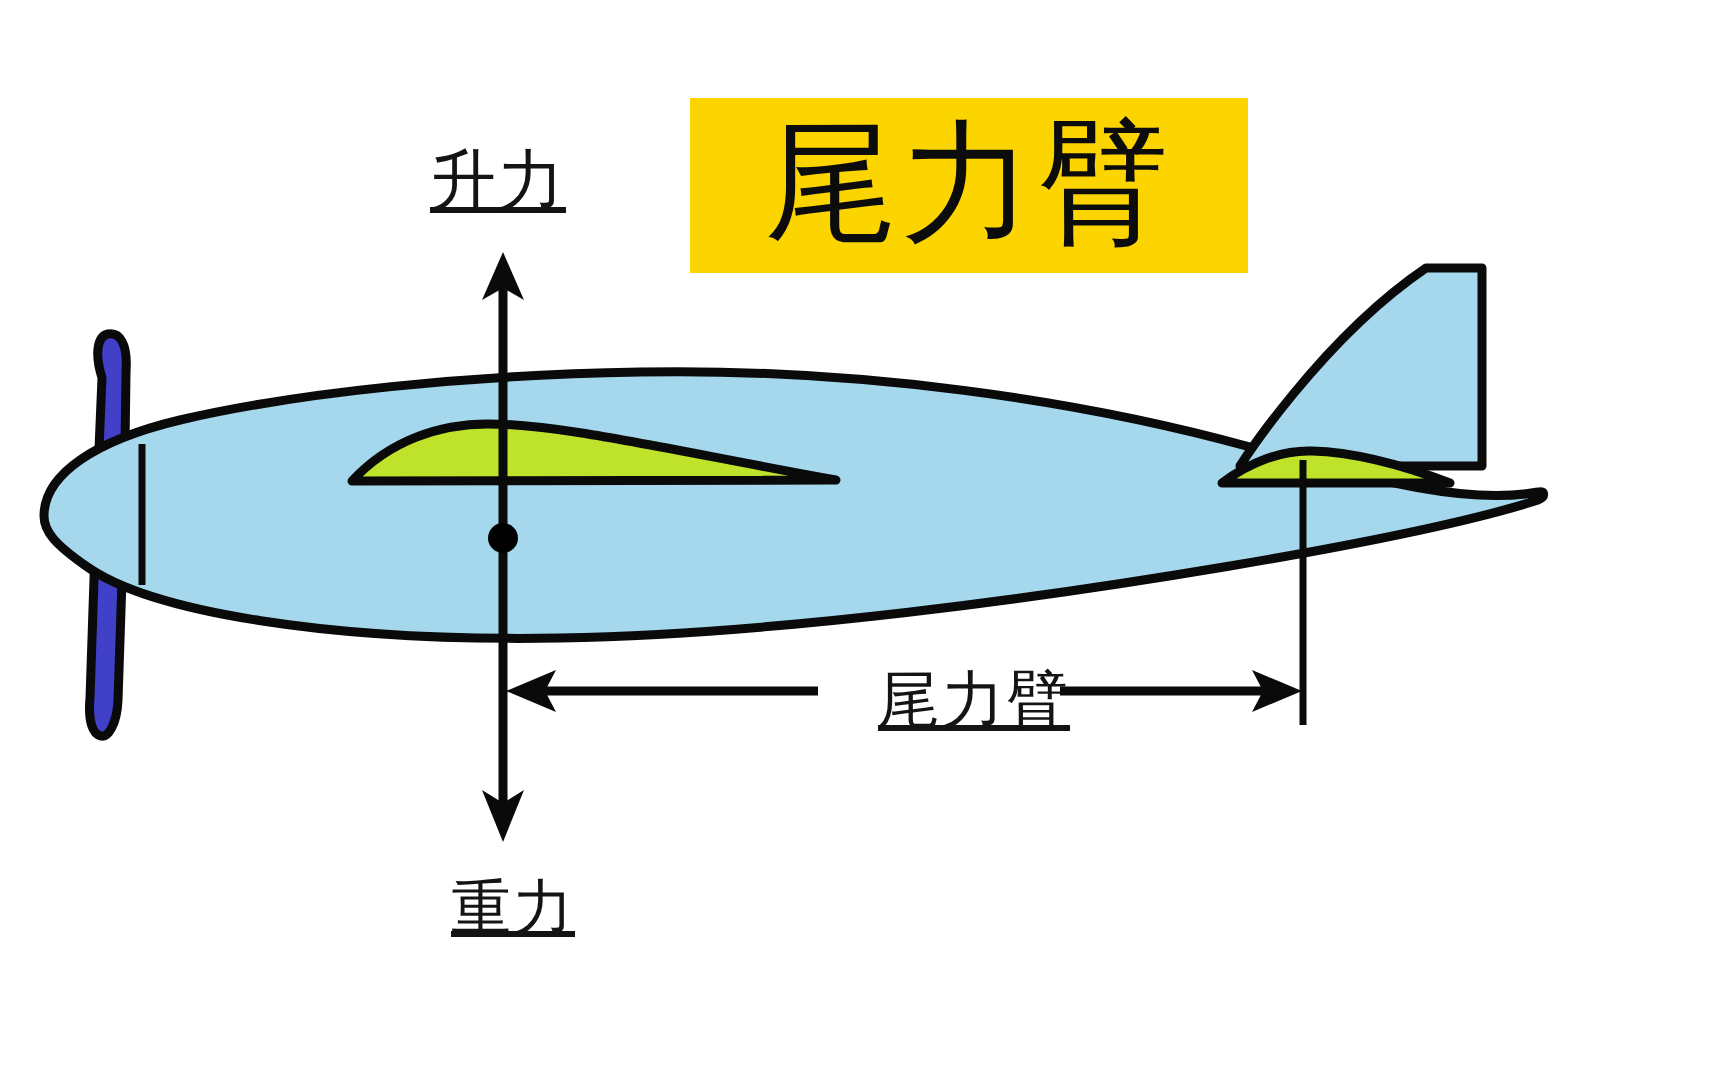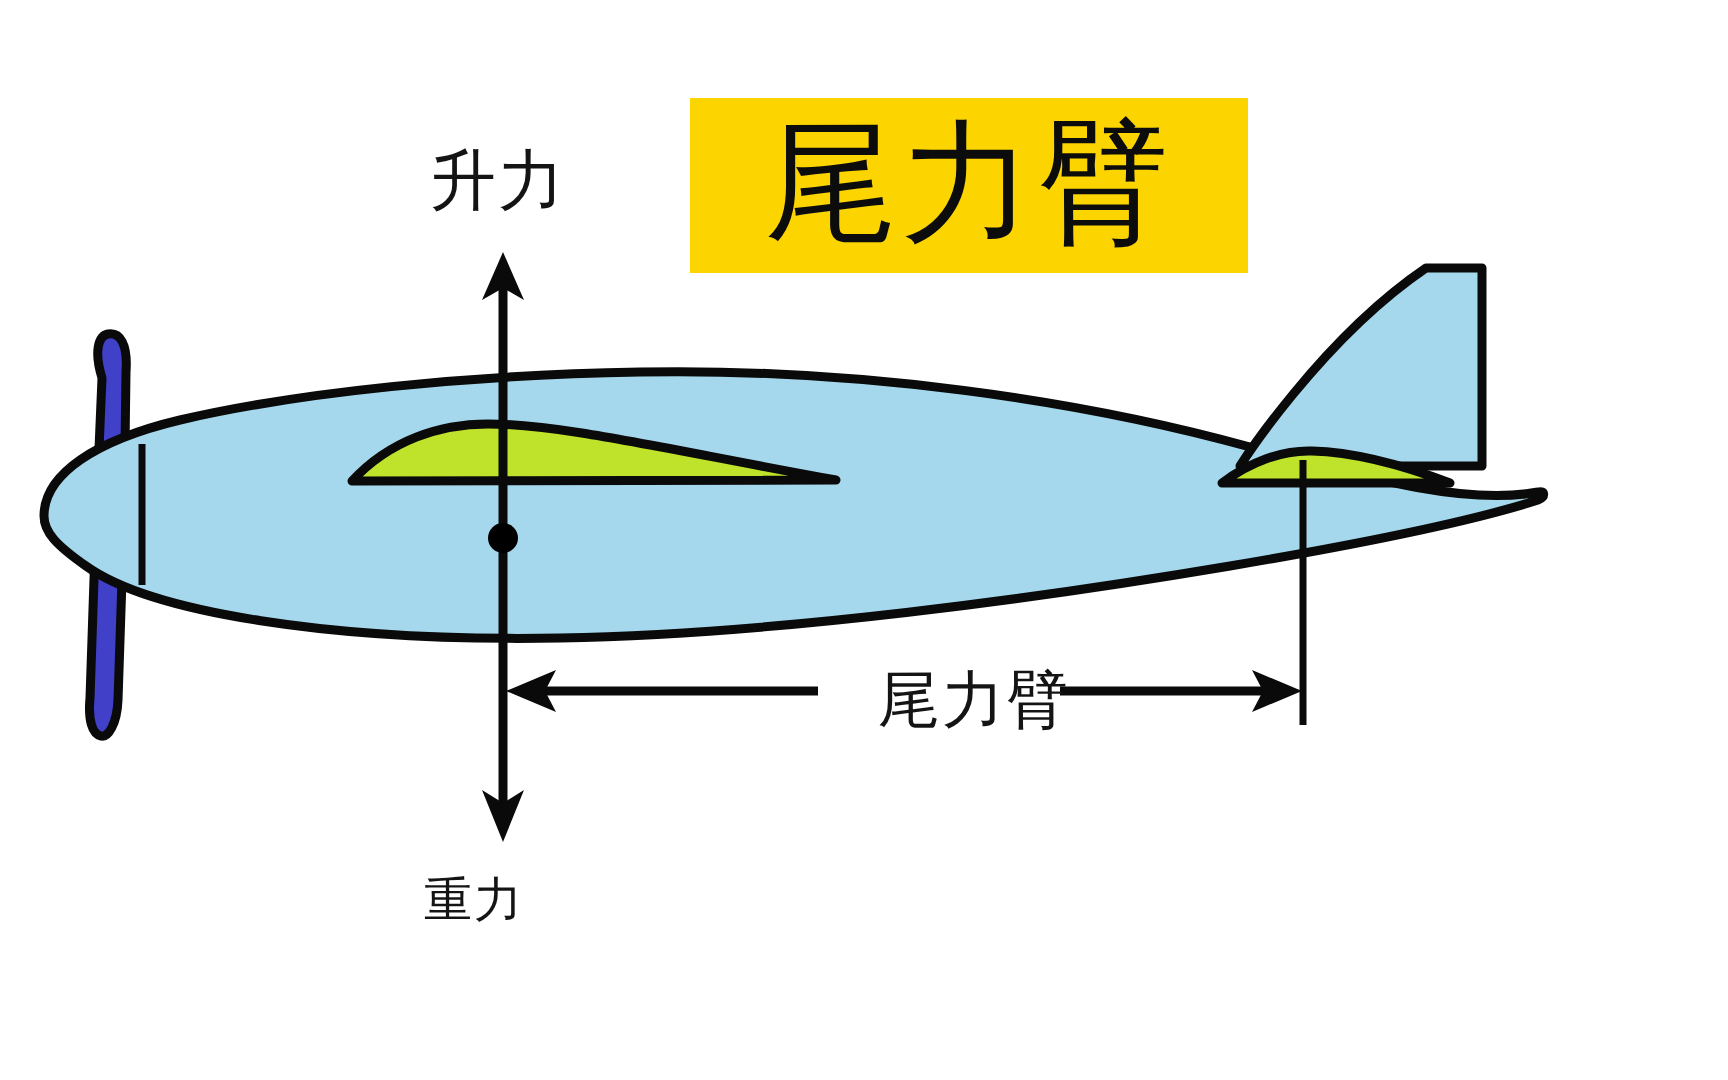--- a/index.html
+++ b/index.html
@@ -45,31 +45,32 @@
     letter-spacing: 4px;
     font-weight: 400;
     transform: translateY(-4px);
   }
   .label {
     position: absolute;
     font-family: "DejaVu Sans", "Liberation Sans", sans-serif;
     color: #141414;
     font-weight: 400;
     white-space: nowrap;
+    text-decoration: underline;
   }
   .lbl-lift {
     left: 430px;
     top: 136px;
     font-size: 66px;
     letter-spacing: 2px;
   }
   .lbl-weight {
-    left: 424px;
+    left: 451px;
     top: 868px;
-    font-size: 48px;
+    font-size: 60px;
     letter-spacing: 2px;
     text-align: right;
   }
   .lbl-arm {
     left: 878px;
     top: 658px;
     font-size: 62px;
     letter-spacing: 2px;
   }
 </style>

